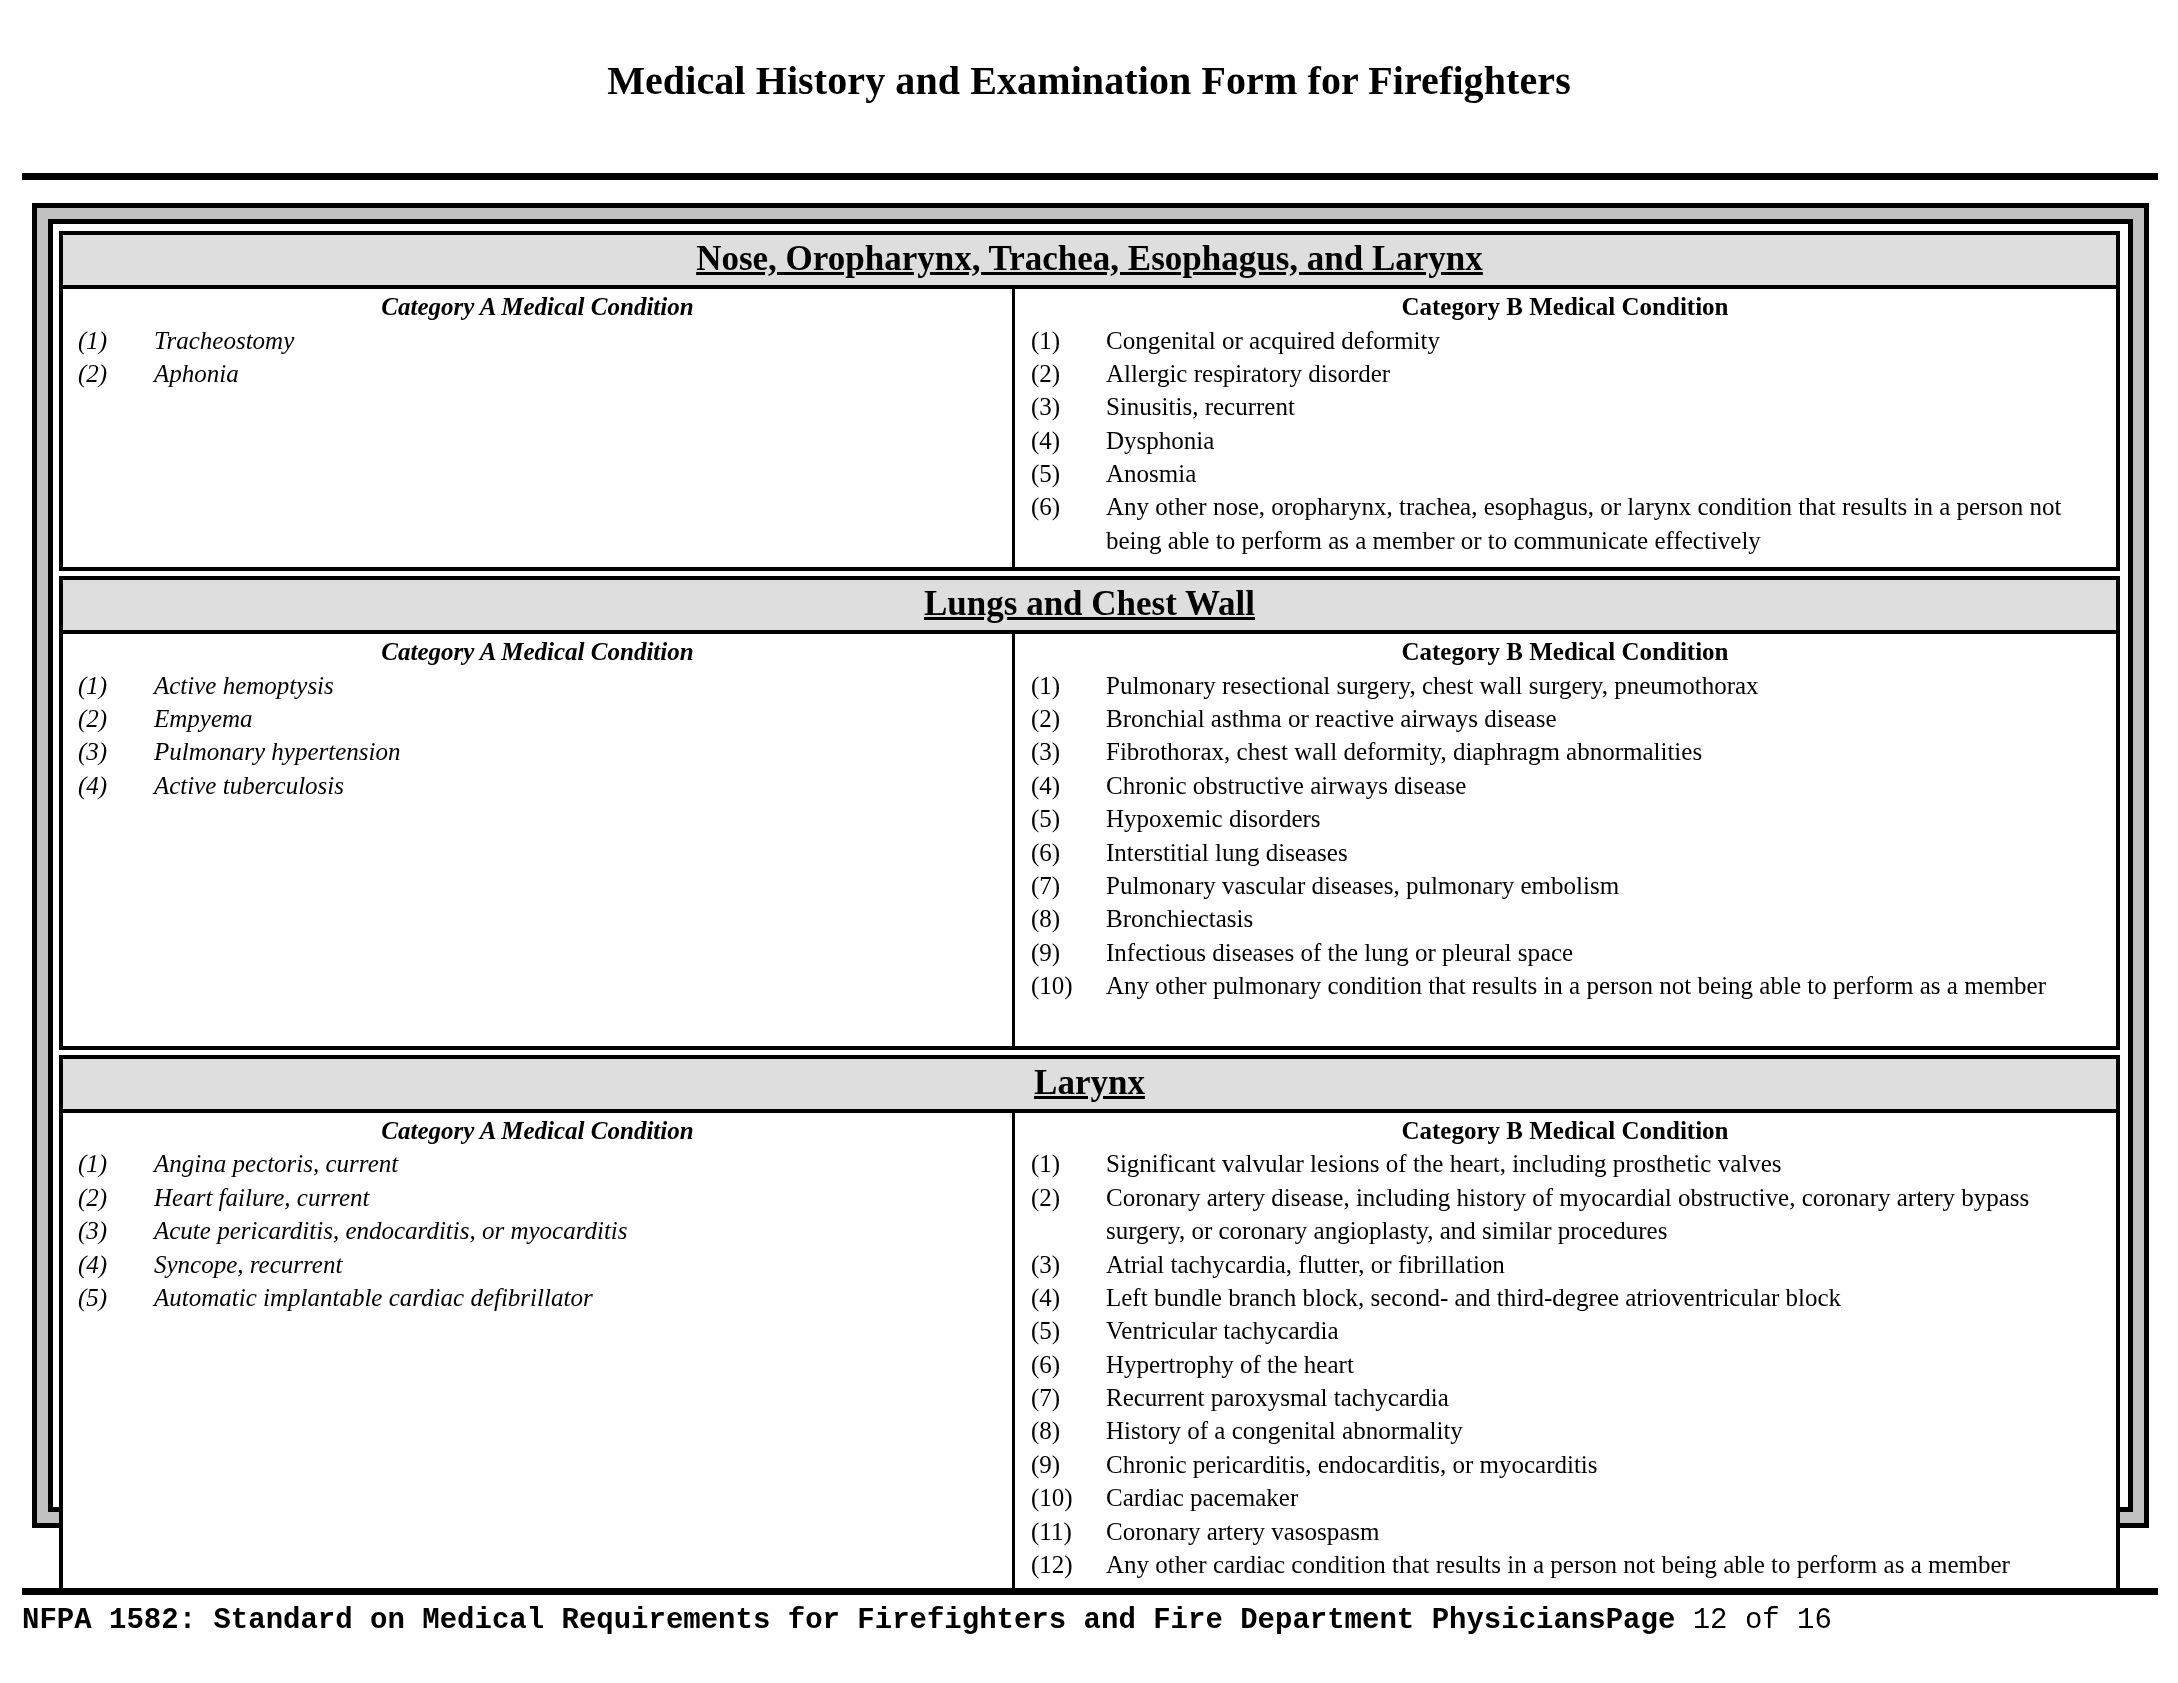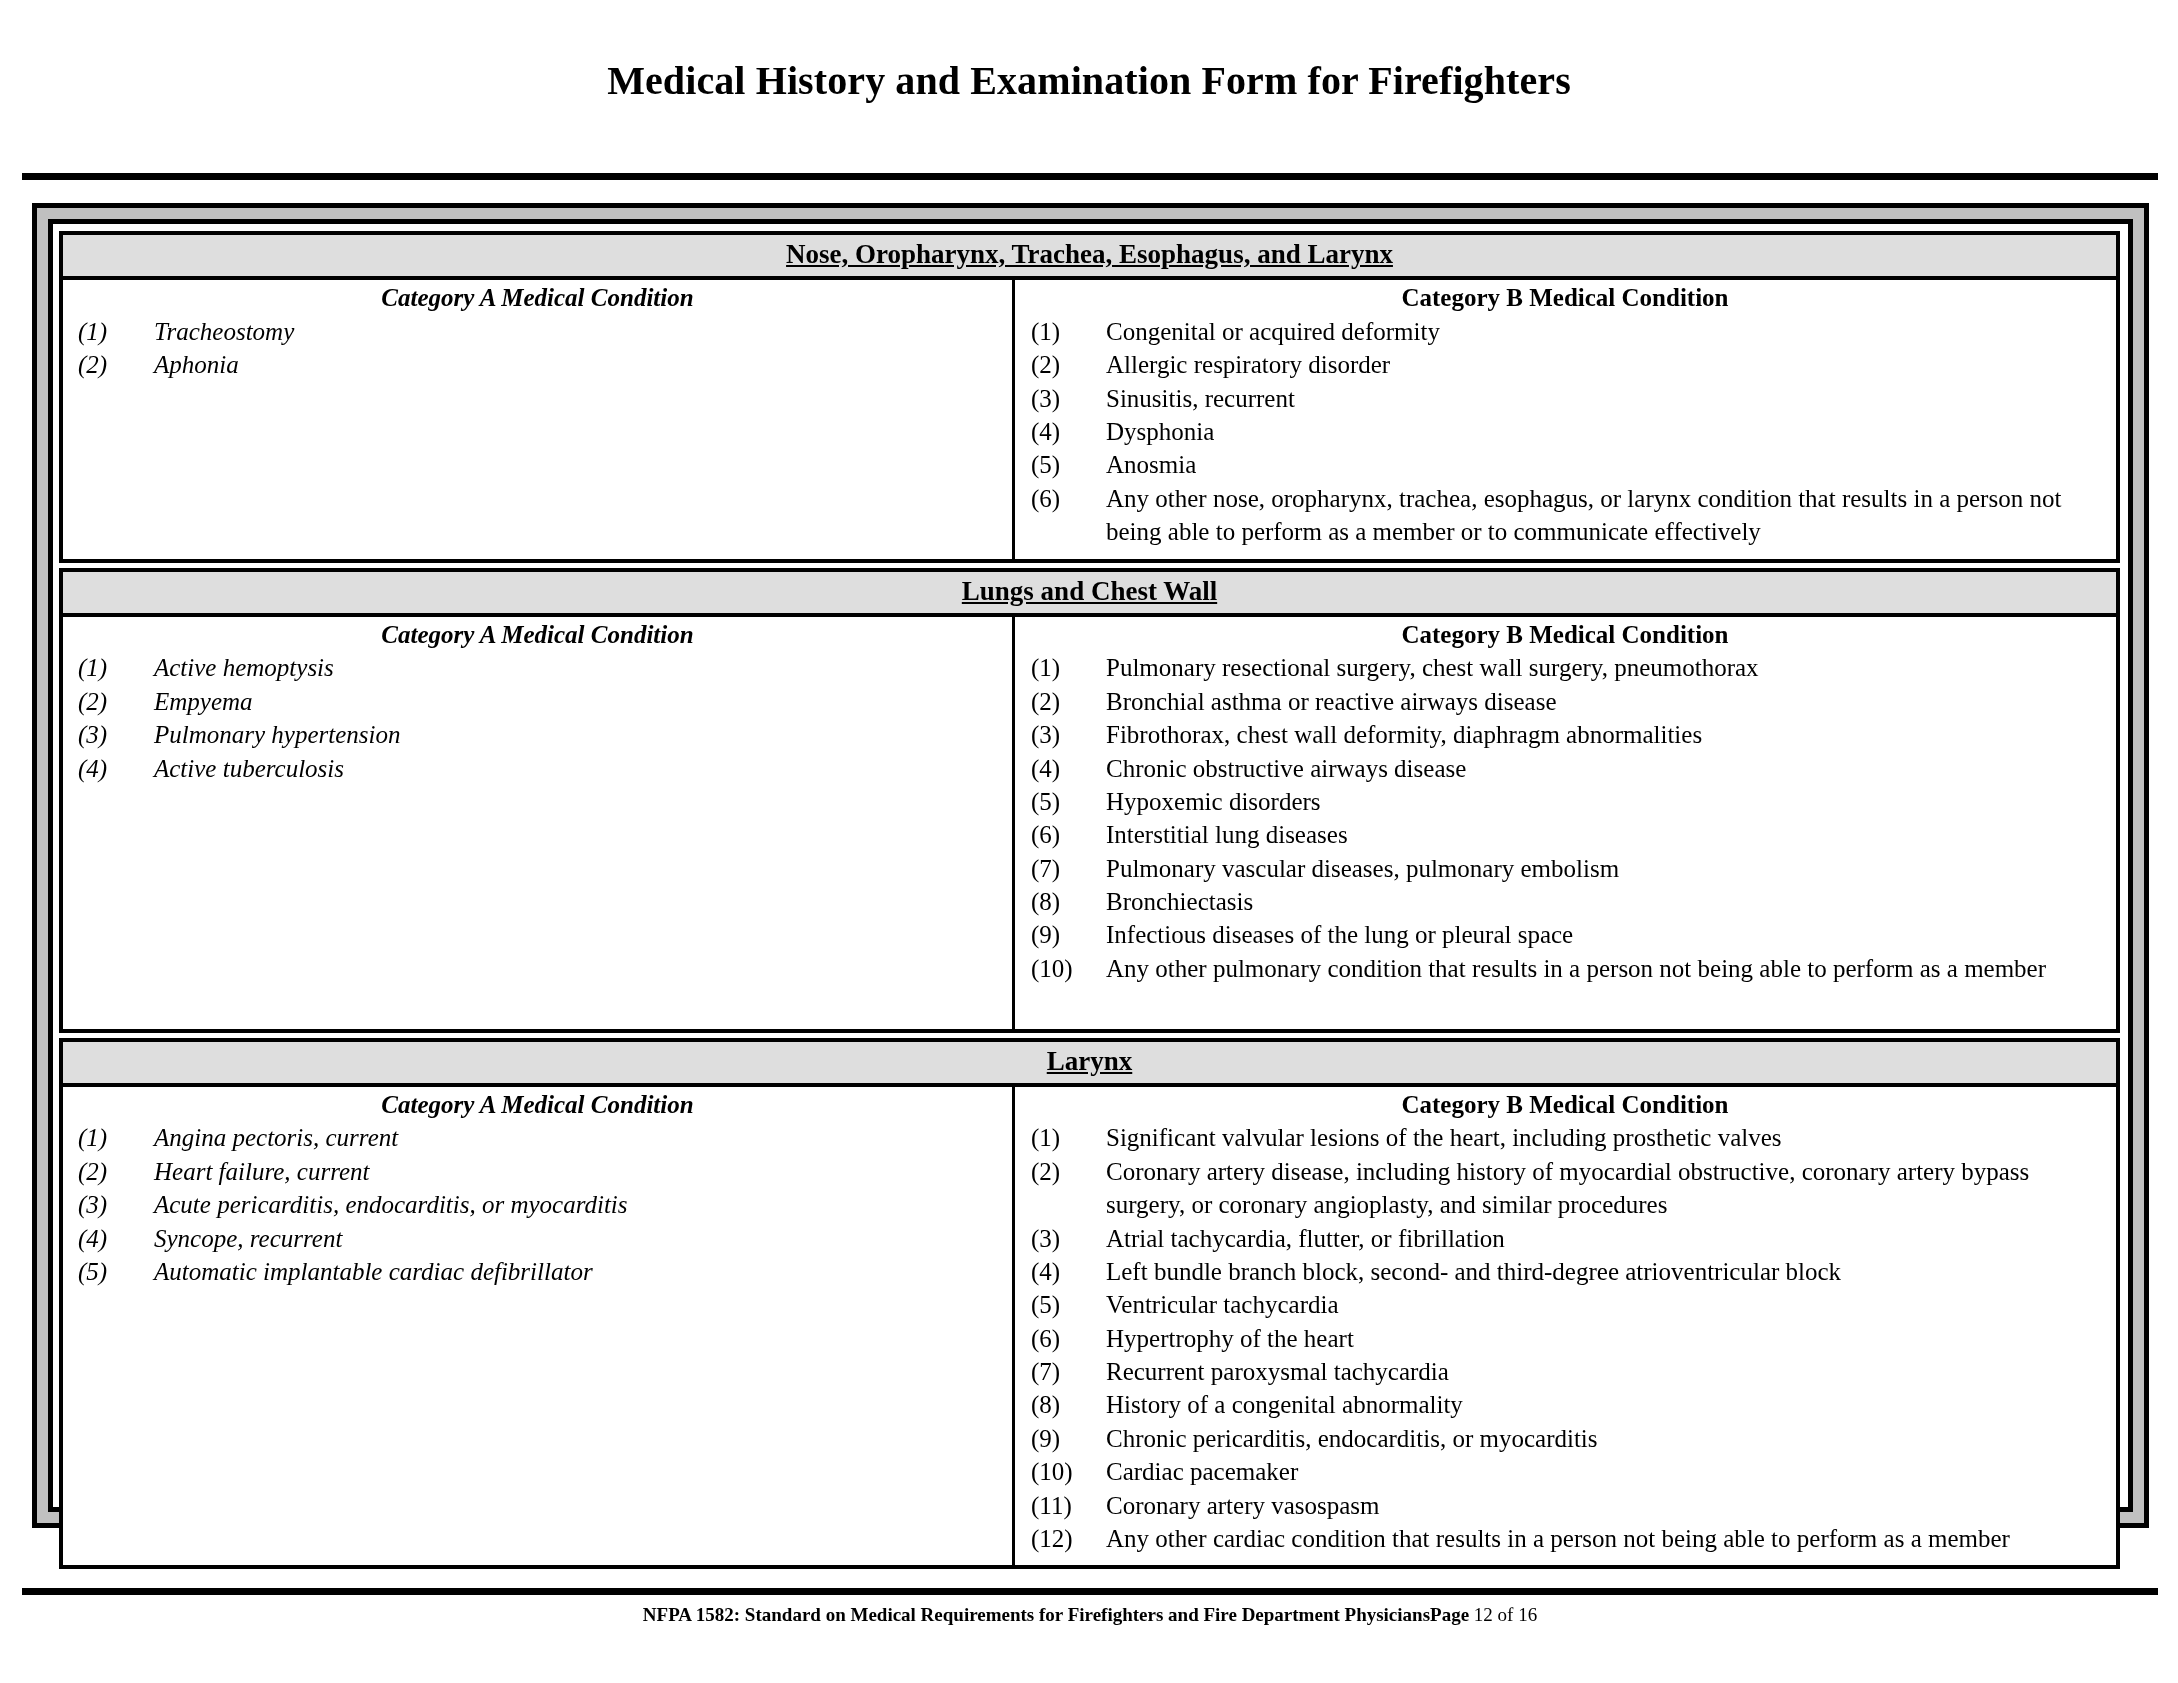--- a/index.html
+++ b/index.html
@@ -72,21 +72,21 @@
     border: 4px solid #000000;
     box-sizing: border-box;
     background: #ffffff;
     margin-bottom: 5px;
   }
 
   .section-header {
     background: #dedede;
     border-bottom: 4px solid #000000;
     text-align: center;
-    font-size: 27px;
+    font-size: 35px;
     font-weight: bold;
     padding: 5px 0 7px 0;
     line-height: 1.08;
   }
   .section-header span {
     text-decoration: underline;
   }
 
   .section-body {
     display: flex;
@@ -148,23 +148,24 @@
     width: 2136px;
     height: 7px;
     background: #000000;
   }
   .footer {
     position: absolute;
     top: 1604px;
     left: 22px;
     width: 2136px;
     display: flex;
-    justify-content: center;
+    justify-content: flex-start;
     align-items: baseline;
-    font-size: 19px;
+    font-size: 29px;
+    font-family: Liberation Mono, monospace;
   }
   .footer-left { font-weight: bold; }
   .footer-right .pg-label { font-weight: bold; }
   .footer-right .pg-value { font-weight: normal; }
 </style>
 </head>
 <body>
 
 <div class="page-title">Medical History and Examination Form for Firefighters</div>
 

